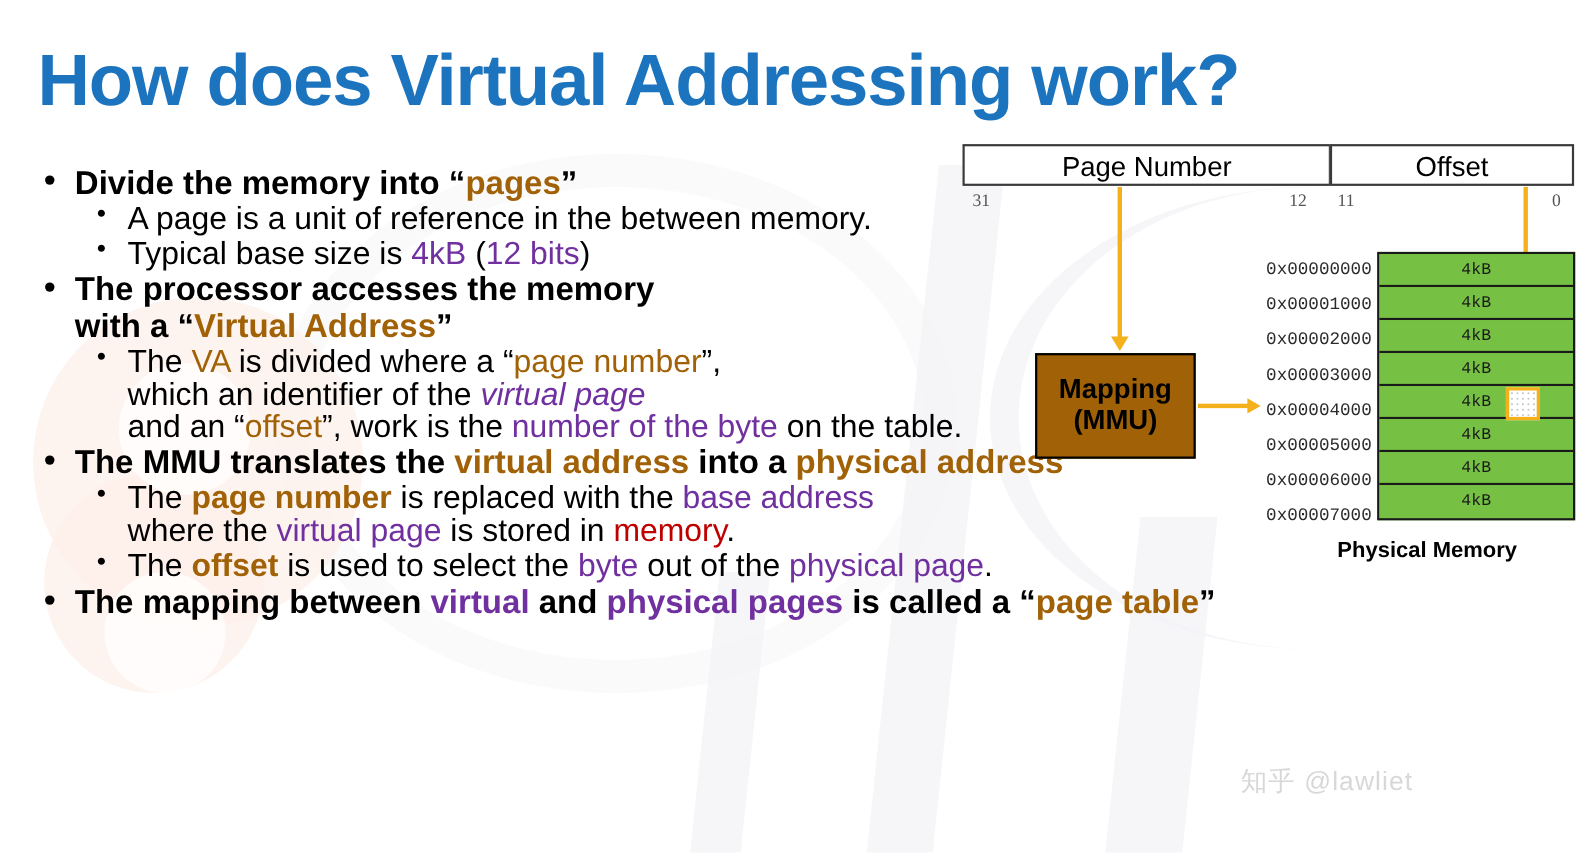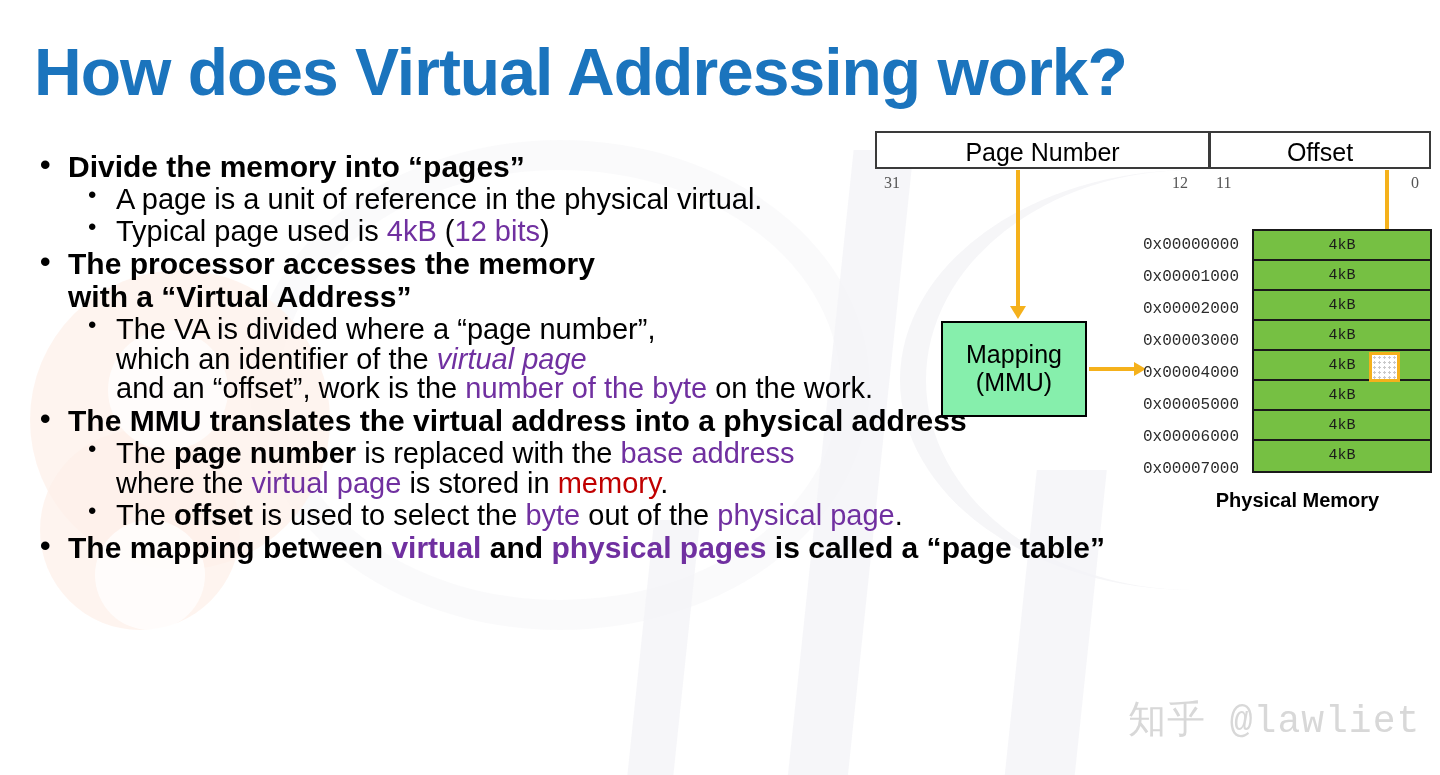--- a/index.html
+++ b/index.html
@@ -94,21 +94,21 @@
   }
   .l2::before {
     content: "\2022";
     position: absolute;
     left: 58px; top: -2px;
     font-size: 24px;
   }
   .l2 .cont { display: block; }
   .indent-center { padding-left: 250px; }
 
-  .blue   { color: #000000; }
+  .blue   { color: #a16207; }
   .purple { color: #7030a0; }
   .red    { color: #c00000; }
   .ital   { font-style: italic; }
   .bld    { font-weight: bold; }
 
   
   .diagram { position: absolute; left: 0; top: 0; width: 1440px; height: 775px; z-index: 4; pointer-events: none; }
   .diagram > * { pointer-events: auto; }
 
   .addr-box {
@@ -134,28 +134,29 @@
   }
   .bit-31 { left: 884px; }
   .bit-12 { left: 1172px; }
   .bit-11 { left: 1216px; }
   .bit-0  { left: 1411px; }
 
   .mmu-box {
     position: absolute;
     left: 941px; top: 321px;
     width: 146px; height: 96px;
-    background: #86efac;
+    background: #a16207;
     border: 2px solid #000000;
     box-sizing: border-box;
     text-align: center;
     font-size: 25px;
     line-height: 1.12;
     padding-top: 17px;
     box-sizing: border-box;
+    font-weight: bold;
   }
 
   .arrow-v {
     position: absolute;
     width: 4px;
     background: #f5b11b;
   }
   .arrow-pn  { left: 1016px; top: 170px; height: 138px; }
   .arrow-off { left: 1385px; top: 170px; height: 178px; }
   .arrow-head-down {
@@ -214,21 +215,21 @@
     background-color: #ffffff;
     background-image:
       radial-gradient(#c9c9c9 1px, transparent 1.2px);
     background-size: 5px 5px;
   }
 
   .addr-list {
     position: absolute;
     left: 1135px; top: 229px;
     width: 112px;
-    text-align: center;
+    text-align: right;
   }
   .addr-item {
     height: 32px;
     line-height: 32px;
     font-size: 16px;
     font-family: "Liberation Mono", monospace;
     color: #2b2b2b;
     white-space: nowrap;
   }
 
@@ -239,26 +240,26 @@
     text-align: center;
     font-size: 20px;
     font-weight: bold;
     line-height: 1.14;
   }
 
   
   .zh-wm {
     position: absolute;
     left: 1128px; top: 694px;
-    font-size: 38px;
+    font-size: 24px;
     color: #d8d8d8;
     letter-spacing: 1px;
     z-index: 6;
     white-space: nowrap;
-    font-family: Liberation Mono, monospace;
+    font-family: Liberation Sans, sans-serif;
   }
 </style>
 </head>
 <body>
 
 <div class="wm-layer">
   <div class="wm-ring"></div>
   <div class="wm-swoosh"></div>
   <div class="wm-bar wm-bar1"></div>
   <div class="wm-bar wm-bar2"></div>
@@ -268,32 +269,32 @@
   <div class="wm-blob wm-b2"></div>
   <div class="wm-blob wm-b4"></div>
 </div>
 
 <div class="title">How does Virtual Addressing work?</div>
 
 <div class="body-col">
 
   <div class="l1"><span>Divide the memory into “</span><span class="blue">pages</span><span>”</span></div>
 
-  <div class="l2"><span>A page is a unit of reference in the physical virtual.</span></div>
-
-  <div class="l2"><span>Typical page used is </span><span class="purple">4kB</span><span> (</span><span class="purple">12 bits</span><span>)</span></div>
+  <div class="l2"><span>A page is a unit of reference in the between memory.</span></div>
+
+  <div class="l2"><span>Typical base size is </span><span class="purple">4kB</span><span> (</span><span class="purple">12 bits</span><span>)</span></div>
 
   <div class="l1"><span>The processor accesses the memory</span></div>
 
   <div class="l1 nobullet indent-center"><span>with a “</span><span class="blue">Virtual Address</span><span>”</span></div>
 
   <div class="l2">
     <span>The </span><span class="blue">VA</span><span> is divided where a “</span><span class="blue">page number</span><span>”,</span>
     <span class="cont"><span>which an identifier of the </span><span class="purple ital">virtual page</span></span>
-    <span class="cont"><span>and an “</span><span class="blue">offset</span><span>”, work is the </span><span class="purple">number of the byte</span><span> on the work.</span></span>
+    <span class="cont"><span>and an “</span><span class="blue">offset</span><span>”, work is the </span><span class="purple">number of the byte</span><span> on the table.</span></span>
   </div>
 
   <div class="l1"><span>The MMU translates the </span><span class="blue">virtual address</span><span> into a </span><span class="blue">physical address</span></div>
 
   <div class="l2">
     <span>The </span><span class="blue bld">page number</span><span> is replaced with the </span><span class="purple">base address</span>
     <span class="cont"><span>where the </span><span class="purple">virtual page</span><span> is stored in </span><span class="red">memory</span><span>.</span></span>
   </div>
 
   <div class="l2"><span>The </span><span class="blue bld">offset</span><span> is used to select the </span><span class="purple">byte</span><span> out of the </span><span class="purple">physical page</span><span>.</span></div>

